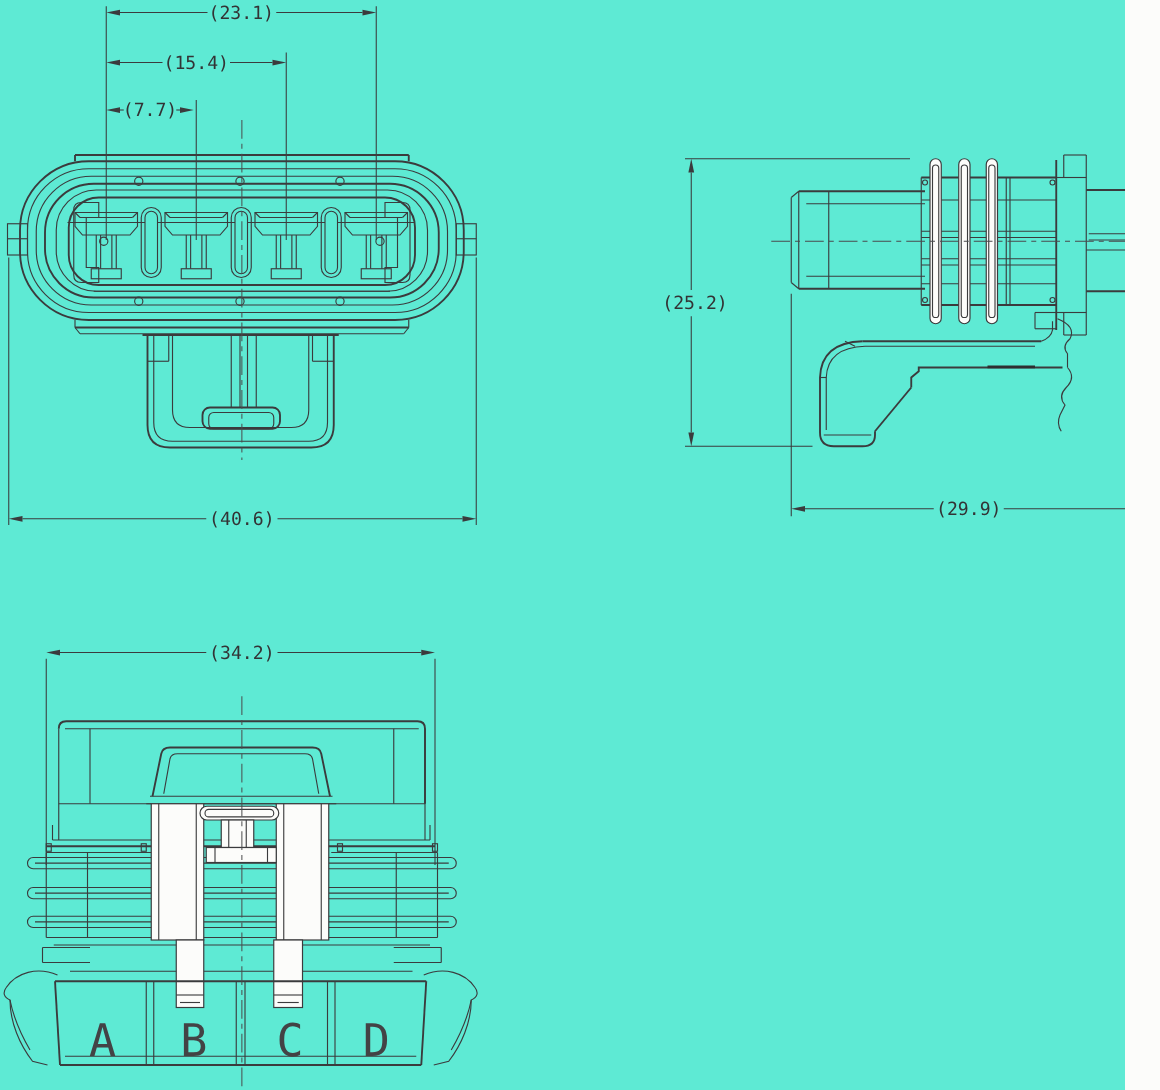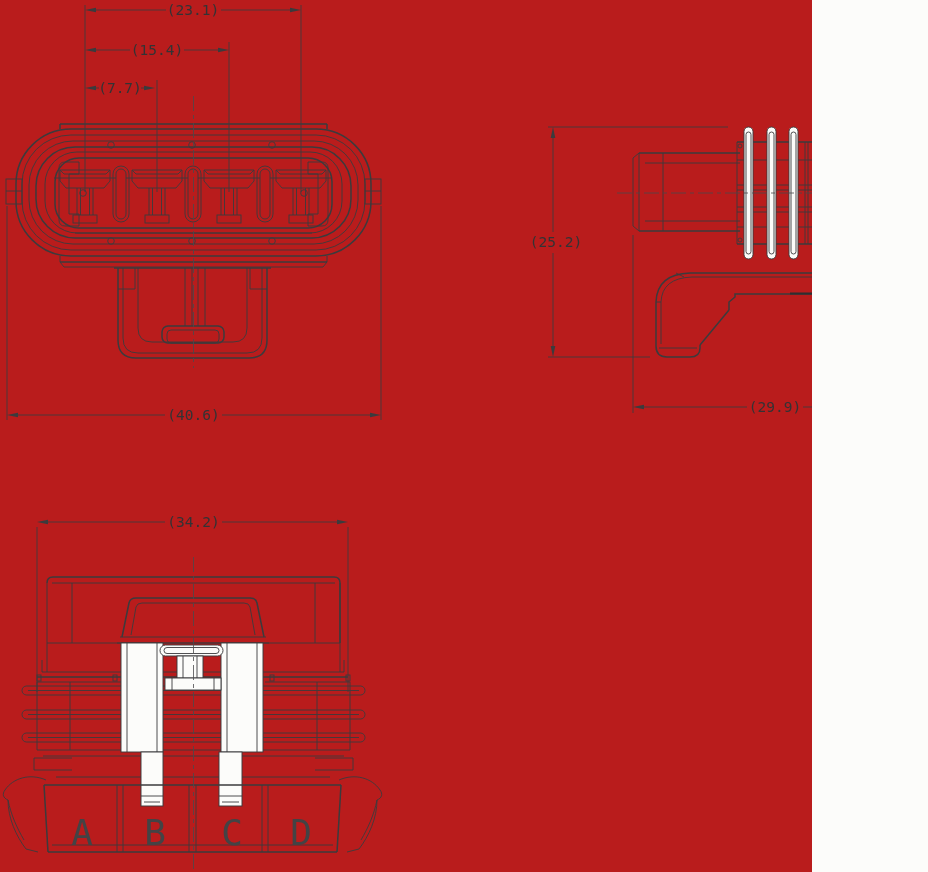--- a/index.html
+++ b/index.html
@@ -1,16 +1,16 @@
 <!DOCTYPE html>
 <html><head>
 <meta charset="utf-8">
 <style>
   html,body{margin:0;padding:0;background:#fcfcfa;}
-  .stage{position:relative;width:812px;height:872px;background:#b91c1c;overflow:hidden;
+  .stage{position:relative;width:900px;height:872px;background:#5eead4;overflow:hidden;
          font-family:"DejaVu Sans Mono","Liberation Mono",monospace;}
   svg{display:block}
   .thin{stroke:#3b3b3d;stroke-width:0.9;fill:none;stroke-linecap:butt}
   .med{stroke:#3b3b3d;stroke-width:1.5;fill:none}
   .thick{stroke:#2e2e30;stroke-width:2.1;fill:none}
   .dim{stroke:#3b3b3d;stroke-width:0.85;fill:none}
   .cl{stroke:#4a4a4c;stroke-width:0.8;fill:none;stroke-dasharray:15 4 4 4}
   .wfill{fill:#fcfcfa;stroke:#3b3b3d;stroke-width:0.95}
   .arr{fill:#3b3b3d;stroke:none}
   .dimtxt{font-family:"DejaVu Sans Mono","Liberation Mono",monospace;font-size:14.5px;fill:#333335;}

